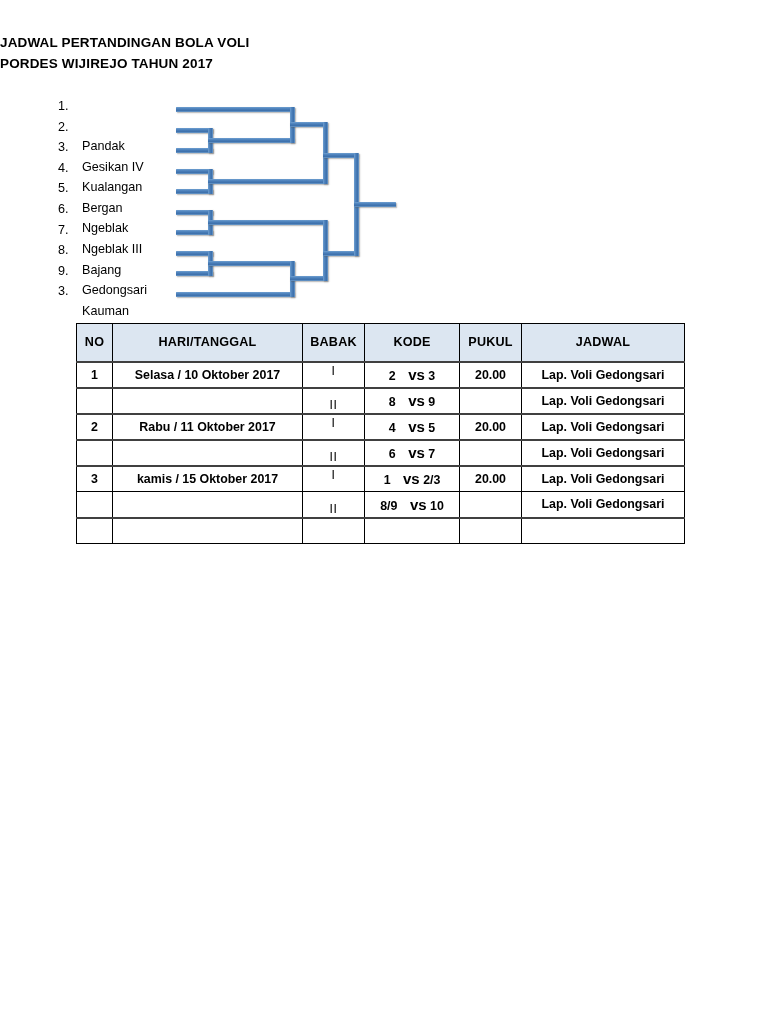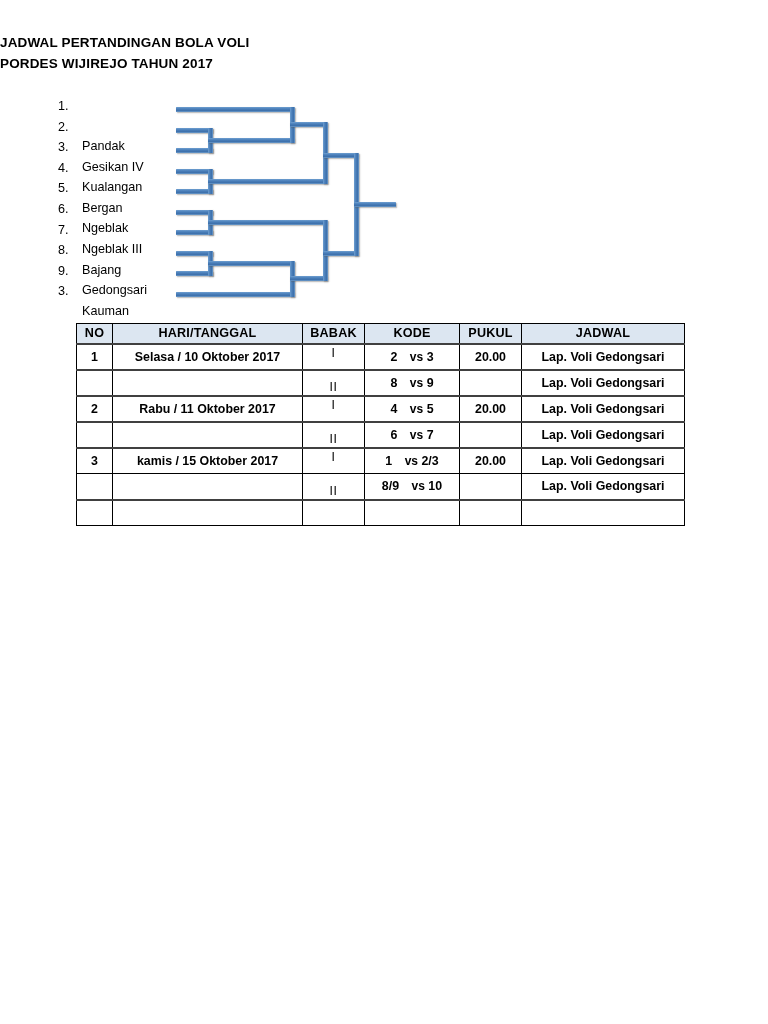--- a/index.html
+++ b/index.html
@@ -98,36 +98,36 @@
     font-size: 12.4px;
     font-weight: bold;
     color: #000;
     text-align: center;
     vertical-align: middle;
     height: 26px;
     box-sizing: border-box;
   }
   table.sched thead th {
     background: #dce6f1;
-    height: 20px;
+    height: 38px;
     font-size: 12.6px;
     letter-spacing: 0.2px;
   }
   table.sched tr.thick-top > td,
   table.sched tr.thick-top > th {
     border-top: 2px solid #404040;
   }
   table.sched td.babak {
     font-size: 12.2px;
     font-weight: normal;
   }
   td.babak .rn { font-weight: normal; letter-spacing: 0.5px; }
   td.babak.up   { vertical-align: top;    padding-top: 1px; }
   td.babak.down { vertical-align: bottom; padding-bottom: 1px; }
-  td.kode .vs { font-size: 12px; font-weight: bold; margin-left: 9px; }
+  td.kode .vs { font-size: 15px; font-weight: bold; margin-left: 9px; }
   td.empty-row { height: 27px; }
 
   .c-no     { width: 36px; }
   .c-hari   { width: 190px; }
   .c-babak  { width: 62px; }
   .c-kode   { width: 95px; }
   .c-pukul  { width: 62px; }
   .c-tempat { width: 163px; }
 </style>
 </head>

